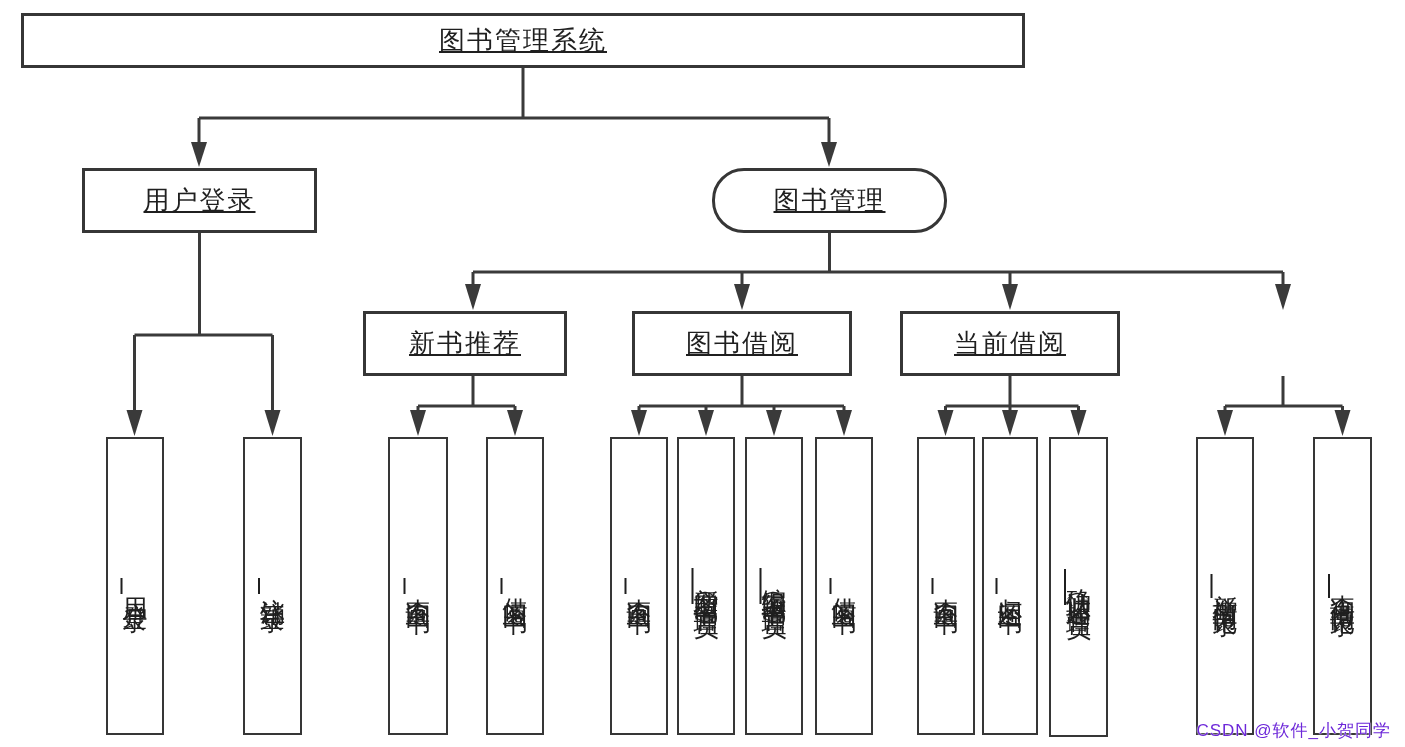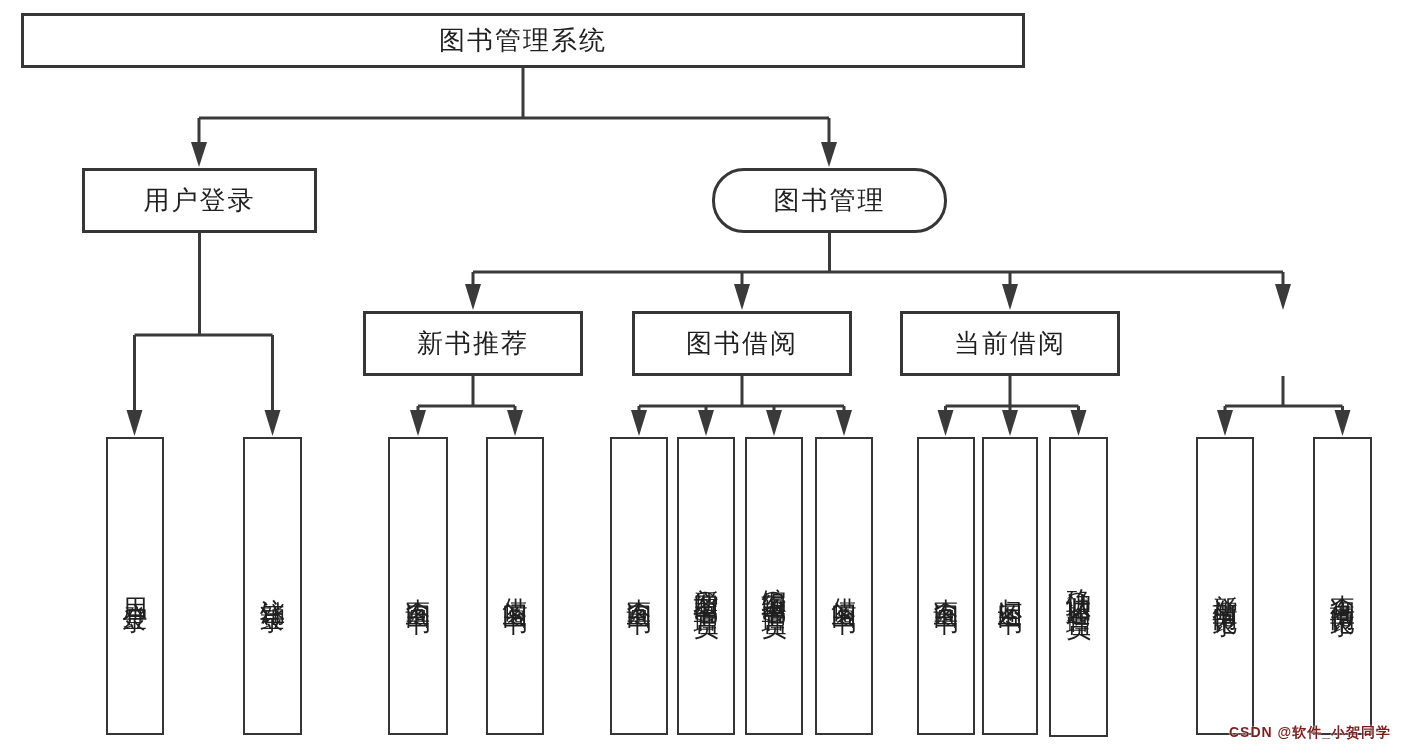--- a/index.html
+++ b/index.html
@@ -5,34 +5,33 @@
   html,body{margin:0;padding:0;background:#ffffff;}
   body{
     width:1405px;height:747px;position:relative;overflow:hidden;
     font-family:"Liberation Sans","DejaVu Sans",sans-serif;
   }
   #canvas{position:absolute;left:0;top:0;width:1405px;height:747px;}
   #wires{position:absolute;left:0;top:0;z-index:1;}
   .box{
     position:absolute;box-sizing:border-box;background:#ffffff;
     border:3px solid #363636;display:flex;align-items:center;justify-content:center;
-    color:#1f1f1f;z-index:2;
+    color:#1f1f1f;z-index:2;text-decoration:underline;
   }
   .hbox{font-size:26px;letter-spacing:2px;white-space:nowrap;}
   .vbox{
     border-width:2.5px;
     writing-mode:vertical-lr;text-orientation:mixed;
     font-size:25px;letter-spacing:4px;line-height:1;white-space:nowrap;
   }
   .watermark{
     position:absolute;right:14px;bottom:5px;z-index:5;
-    font-size:14px;letter-spacing:1px;color:#7f1d1d;
+    font-size:17px;letter-spacing:1px;color:#6d28d9;
     text-shadow:0 0 2px #ffffff,0 0 1px #ffffff;
     white-space:nowrap;
-    font-weight:bold;
   }
 </style>
 </head>
 <body>
 
 <div id="canvas">
 
   <svg id="wires" width="1405" height="747" viewBox="0 0 1405 747">
       <path d="M523 68 V118 M199 118 H829 M199 118 V144 M829 118 V144 M199.5 233 V335 M134.5 335 H272.5 M134.5 335 V412 M272.5 335 V412 M829.5 233 V272 M473 272 H1283 M473 272 V286 M742 272 V286 M1010 272 V286 M1283 272 V286 M473 376 V406 M418 406 H515 M418 406 V412 M515 406 V412 M742 376 V406 M639 406 H844 M639 406 V412 M706 406 V412 M774 406 V412 M844 406 V412 M1010 376 V406 M945.5 406 H1078.5 M945.5 406 V412 M1010 406 V412 M1078.5 406 V412 M1283 376 V406 M1225 406 H1342.5 M1225 406 V412 M1342.5 406 V412" fill="none" stroke="#3a3a3a" stroke-width="3"></path>
       <polygon points="191,142 207,142 199,167" fill="#3a3a3a"></polygon>
@@ -60,21 +59,21 @@
     <span>图书管理系统</span>
   </div>
 
   <div class="box hbox" style="left:82px;top:168px;width:235px;height:65px;">
     <span>用户登录</span>
   </div>
   <div class="box hbox" style="left:712px;top:168px;width:235px;height:65px;border-radius:32px;">
     <span>图书管理</span>
   </div>
 
-  <div class="box hbox" style="left:363px;top:311px;width:220px;height:65px;">
+  <div class="box hbox" style="left:363px;top:311px;width:204px;height:65px;">
     <span>新书推荐</span>
   </div>
   <div class="box hbox" style="left:632px;top:311px;width:220px;height:65px;">
     <span>图书借阅</span>
   </div>
   <div class="box hbox" style="left:900px;top:311px;width:220px;height:65px;">
     <span>当前借阅</span>
   </div>
 
   <div class="box vbox" style="left:106px;top:437px;width:58px;height:298px;">

